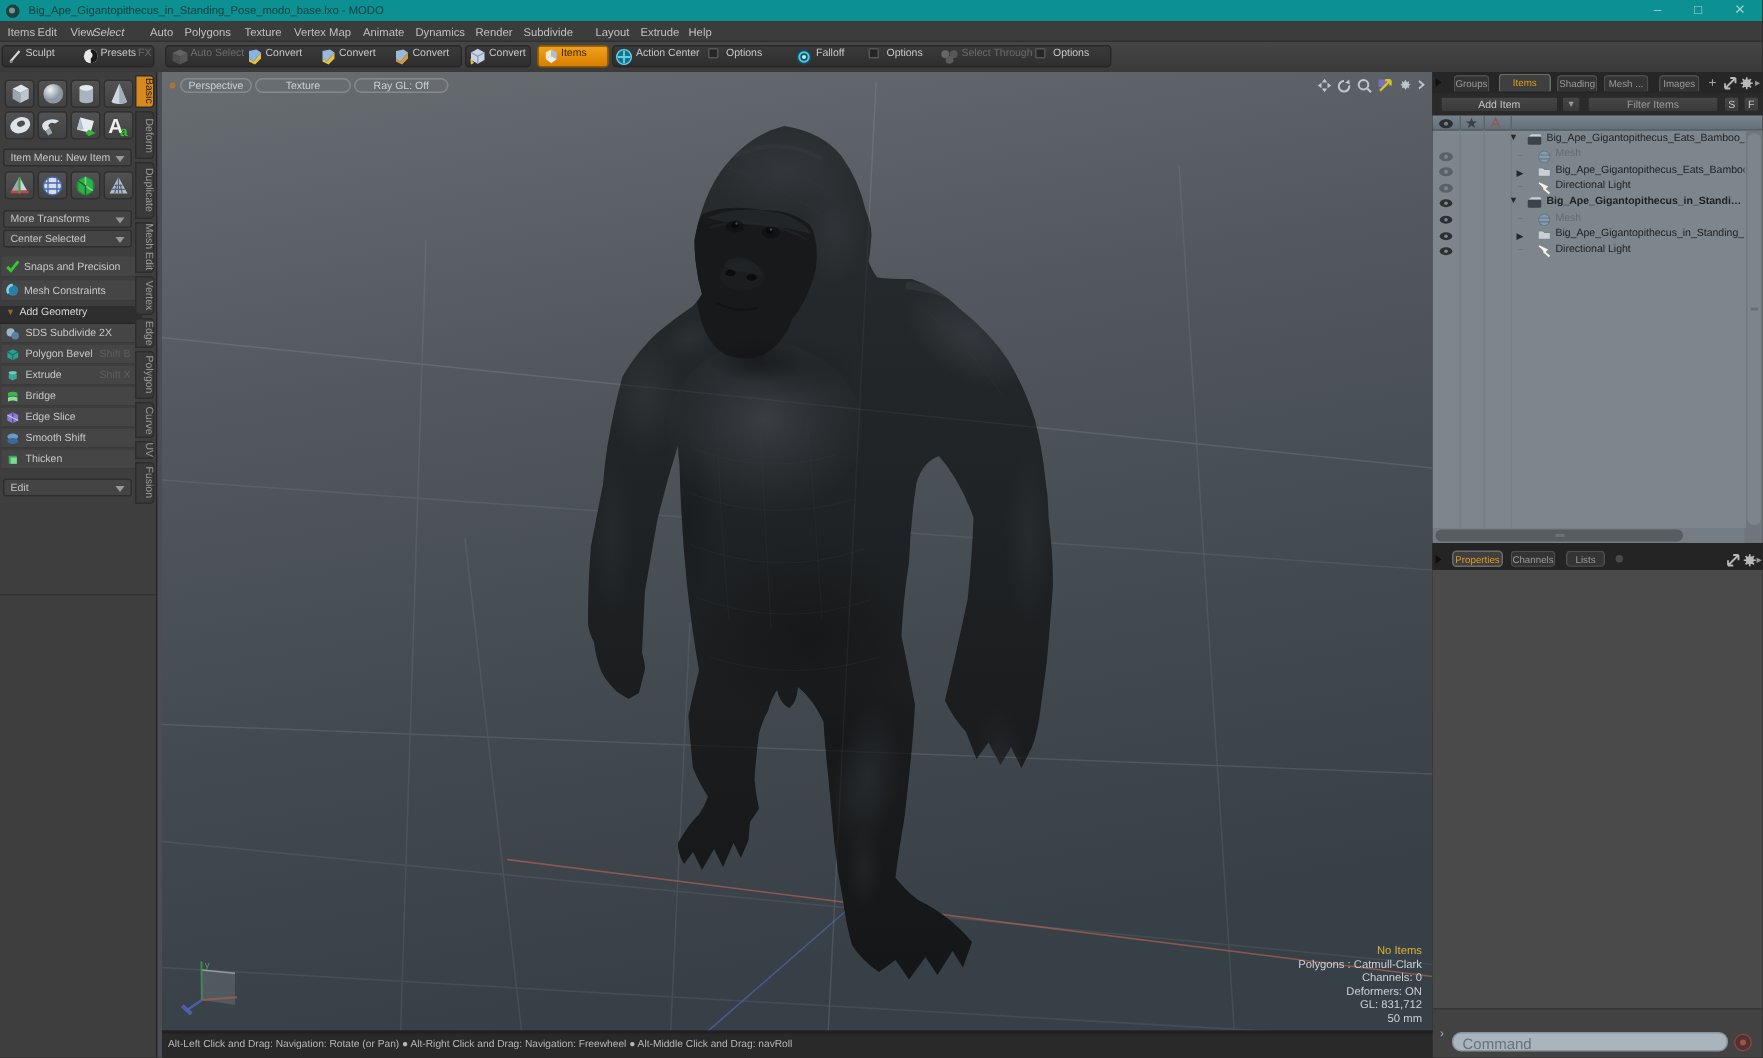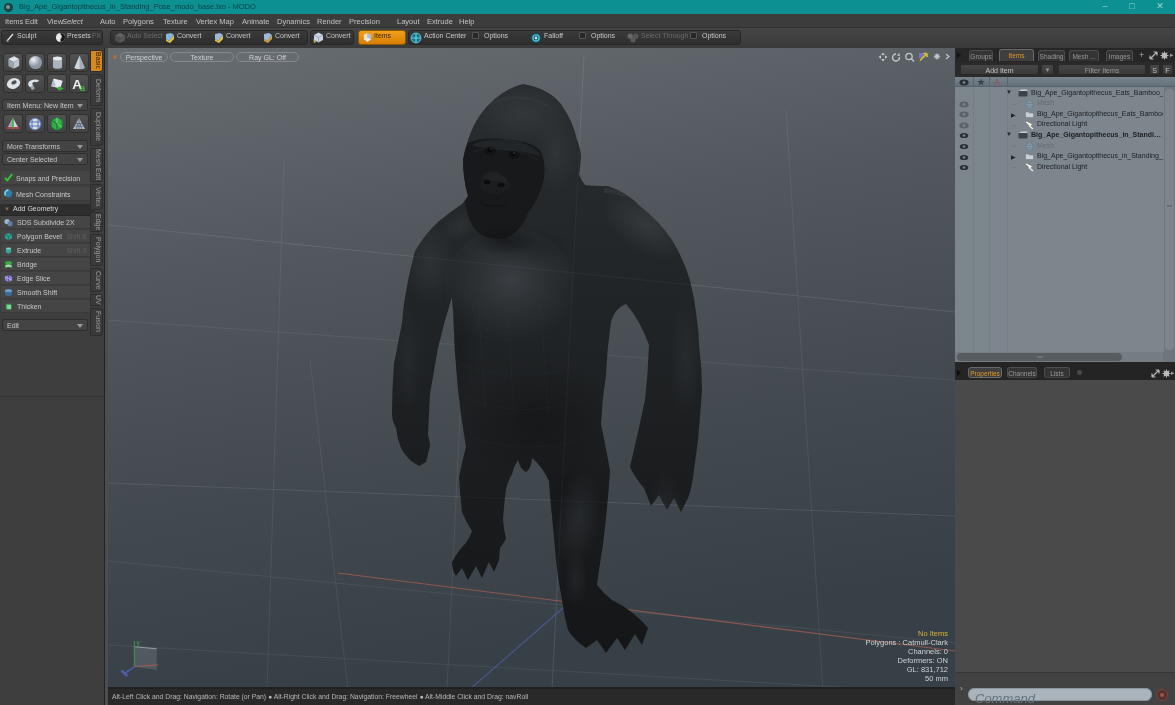--- a/index.html
+++ b/index.html
@@ -94,21 +94,21 @@
       <span style="left:25px;">Edit</span>
     <span style="left:47px;">View</span>
       <span style="left:62px;font-style:italic;">Select</span>
     <span style="left:100px;">Auto</span>
       <span style="left:123px;">Polygons</span>
     <span style="left:163px;">Texture</span>
       <span style="left:196px;text-align:right;">Vertex Map</span>
     <span style="left:242px;">Animate</span>
       <span style="left:277px;">Dynamics</span>
     <span style="left:317px;">Render</span>
-      <span style="left:349px;">Precision</span>
+      <span style="left:349px;">Subdivide</span>
     <span style="left:397px;">Layout</span>
       <span style="left:427px;">Extrude</span>
     <span style="left:459px;">Help</span>
   </div>
   <div id="toolbar" class="abs">
     <div class="tbgroup" style="left:1px; width:102px;"></div>
     <div class="tbgroup" style="left:110px; width:198px;"></div>
     <div class="tbgroup" style="left:310px; width:44px;"></div>
     <div class="tbgroup" style="left:408px; width:333px;"></div>
     <svg class="abs" style="left:5px;top:4px;" width="11" height="11" viewBox="0 0 11 11">
@@ -702,20 +702,20 @@
       <circle cx="4.5" cy="4.5" r="2" fill="none" stroke="#b8b8b8" stroke-width="1.4"></circle>
       <path d="M4.5 0.5 L4.5 8.5 M0.5 4.5 L8.5 4.5 M1.7 1.7 L7.3 7.3 M7.3 1.7 L1.7 7.3" stroke="#b8b8b8" stroke-width="1.1"></path>
     </svg>
     <div class="abs" style="left:216px;top:321px;color:#999;font-size:7px;">▸</div>
 
     <div class="abs" style="left:0;top:332px;width:220px;height:292px;background:#4a4a4a;"></div>
 
     <div class="abs" style="left:0;top:624px;width:220px;height:33px;background:#424242;border-top:1px solid #363636;">
       <span class="abs" style="left:5px;top:11px;color:#b0b0b0;font-size:8px;">›</span>
       <div class="abs" style="left:13px;top:15px;width:184px;height:13px;background:#a9b4bd;border-radius:6px;border:1px solid #8a959e;">
-        <span class="abs" style="left:6px;top:2px;color:#67727c;font-size:13px;font-style:italic;">Command</span>
+        <span class="abs" style="left:6px;top:2px;color:#67727c;font-size:10px;">Command</span>
       </div>
       <div class="abs" style="left:201px;top:16px;width:12px;height:12px;border-radius:50%;background:#53312f;border:1.5px solid #82453f;">
         <div class="abs" style="left:2.5px;top:2.5px;width:4px;height:4px;border-radius:50%;background:#9c564e;"></div>
       </div>
     </div>
   </div>
   <div id="statusbar" class="abs">Alt-Left Click and Drag: Navigation: Rotate (or Pan) ● Alt-Right Click and Drag: Navigation: Freewheel ● Alt-Middle Click and Drag: navRoll</div>
 
 </body></html>

